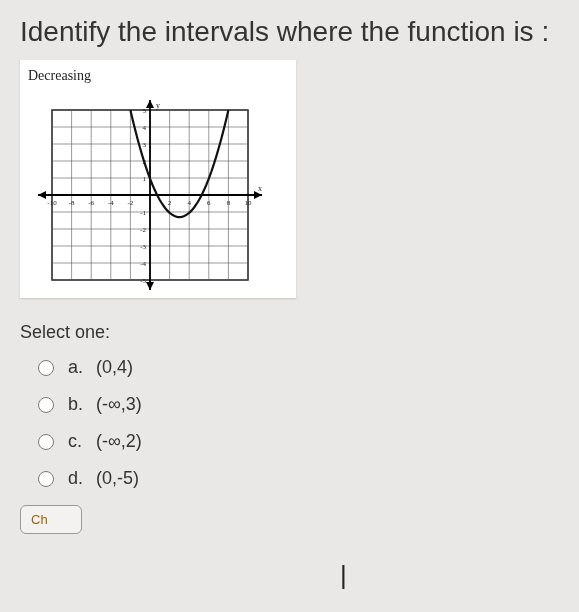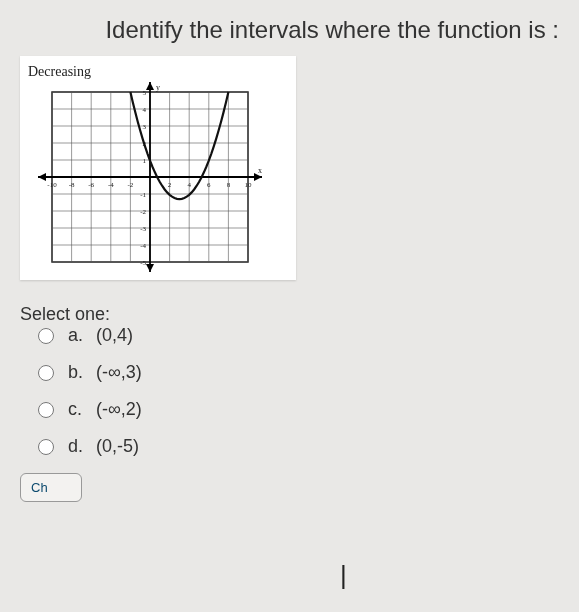--- a/index.html
+++ b/index.html
@@ -6,41 +6,41 @@
     margin: 0;
     padding: 16px 20px;
     width: 579px;
     height: 612px;
     box-sizing: border-box;
     font-family: Arial, Helvetica, sans-serif;
     background: #e9e8e6;
     color: #2b2b2b;
   }
   .question-title {
-    font-size: 24px;
+    font-size: 28px;
     margin-bottom: 12px;
     color: #333;
-    text-align: right;
   }
   .section-label {
     font-size: 14px;
     font-family: "Times New Roman", serif;
     color: #222;
-    margin-bottom: 2px;
+    margin-bottom: 16px;
   }
   .graph-box {
     background: #fff;
     width: 260px;
     padding: 8px 8px 4px 8px;
     box-shadow: 0 1px 2px rgba(0,0,0,0.15);
     margin-bottom: 24px;
   }
   .select-one {
     font-size: 18px;
     color: #333;
+    margin-bottom: 14px;
   }
   .options {
     padding-left: 18px;
   }
   .option-row {
     display: flex;
     align-items: center;
     font-size: 18px;
     color: #333;
     margin-bottom: 16px;
@@ -55,21 +55,21 @@
     width: 28px;
   }
   .opt-text {
   }
   .btn-partial {
     border: 1px solid #999;
     border-radius: 6px;
     background: #f3f2f0;
     padding: 6px 10px;
     font-size: 13px;
-    color: #0c4a6e;
+    color: #a16207;
     display: inline-block;
     width: 40px;
     overflow: hidden;
     white-space: nowrap;
   }
   .cursor-mark {
     position: absolute;
     font-size: 26px;
     color: #222;
   }

